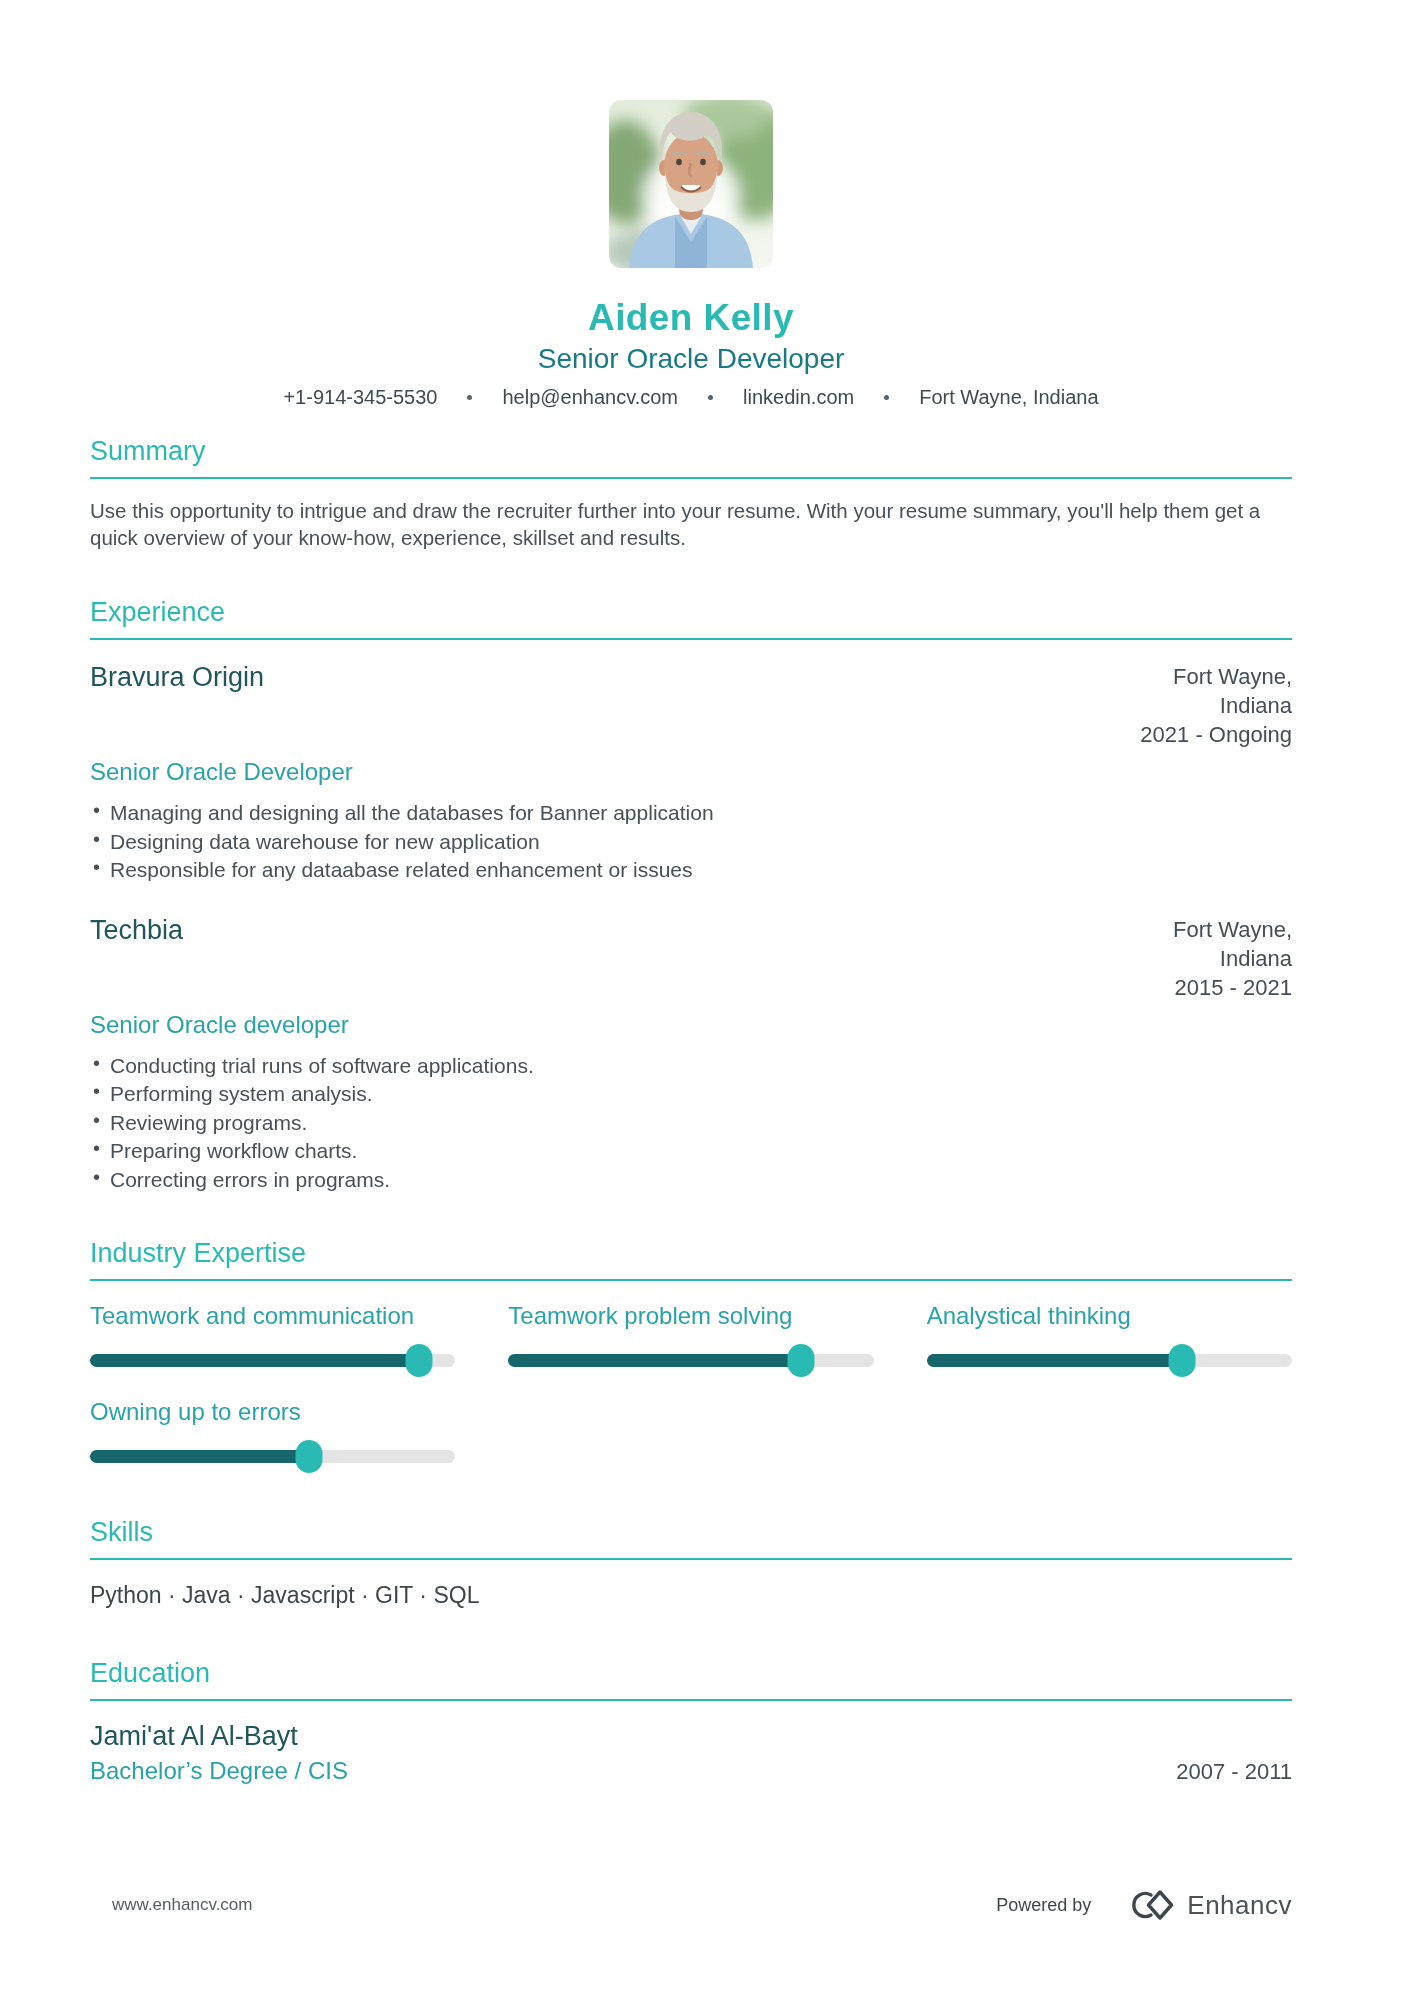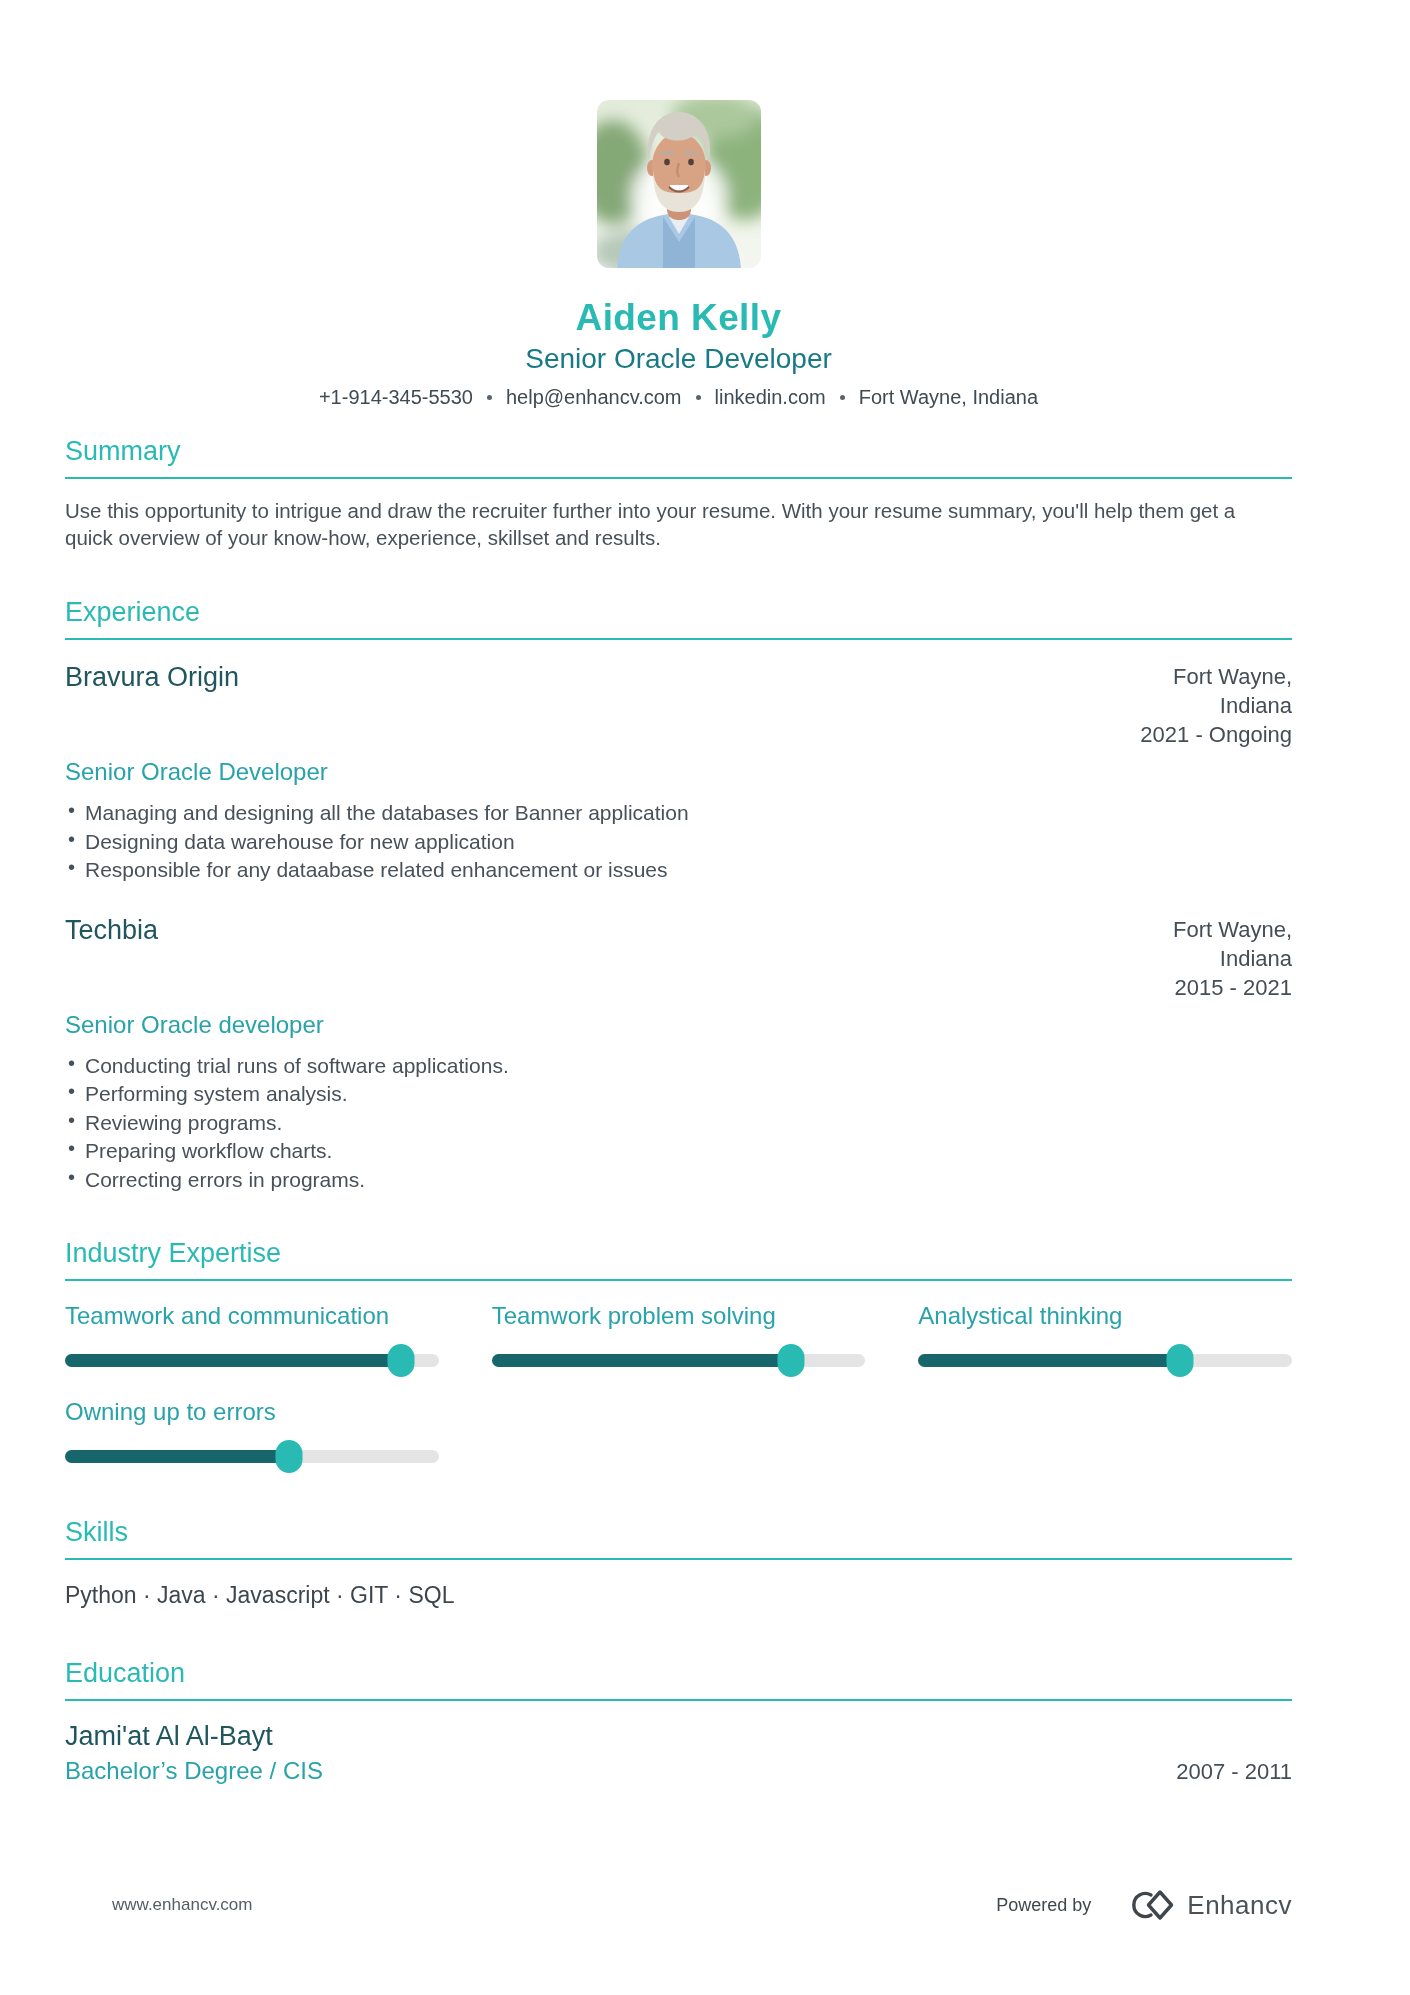--- a/index.html
+++ b/index.html
@@ -12,38 +12,38 @@
     --meta-text:#454d56;
     --track:#e4e4e4;
   }
   *{margin:0;padding:0;box-sizing:border-box;}
   html,body{background:#fff;}
   body{
     width:1410px;height:1995px;position:relative;
     font-family:"Liberation Sans", sans-serif;
     color:var(--body-text);
   }
-  .page{position:absolute;inset:0;padding:0 118px 0 65px;}
+  .page{position:absolute;inset:0;padding:0 118px 0 90px;}
 
   
   .photo{
     width:164px;height:168px;margin:100px auto 0;border-radius:12px;
     overflow:hidden;display:block;
   }
   .name{
     margin-top:28px;text-align:center;font-size:37px;font-weight:700;
     color:var(--accent);letter-spacing:.4px;line-height:44px;
   }
   .job-title{
     margin-top:2px;text-align:center;font-size:28px;font-weight:400;
     color:var(--teal-subtitle);line-height:34px;
   }
   .contacts{
     margin-top:8px;display:flex;justify-content:center;align-items:center;
-    gap:14px;font-size:20px;color:#3f4a52;line-height:26px;
+    gap:30px;font-size:20px;color:#3f4a52;line-height:26px;
   }
   .contact-sep{width:5px;height:5px;border-radius:50%;background:#5a646c;flex:0 0 auto;}
 
   
   .section-heading{
     font-size:27px;font-weight:400;color:var(--accent);
     line-height:34px;padding-bottom:9px;border-bottom:2px solid var(--accent);
   }
   .mt-summary{margin-top:24px;}
   .mt-experience{margin-top:44px;}

